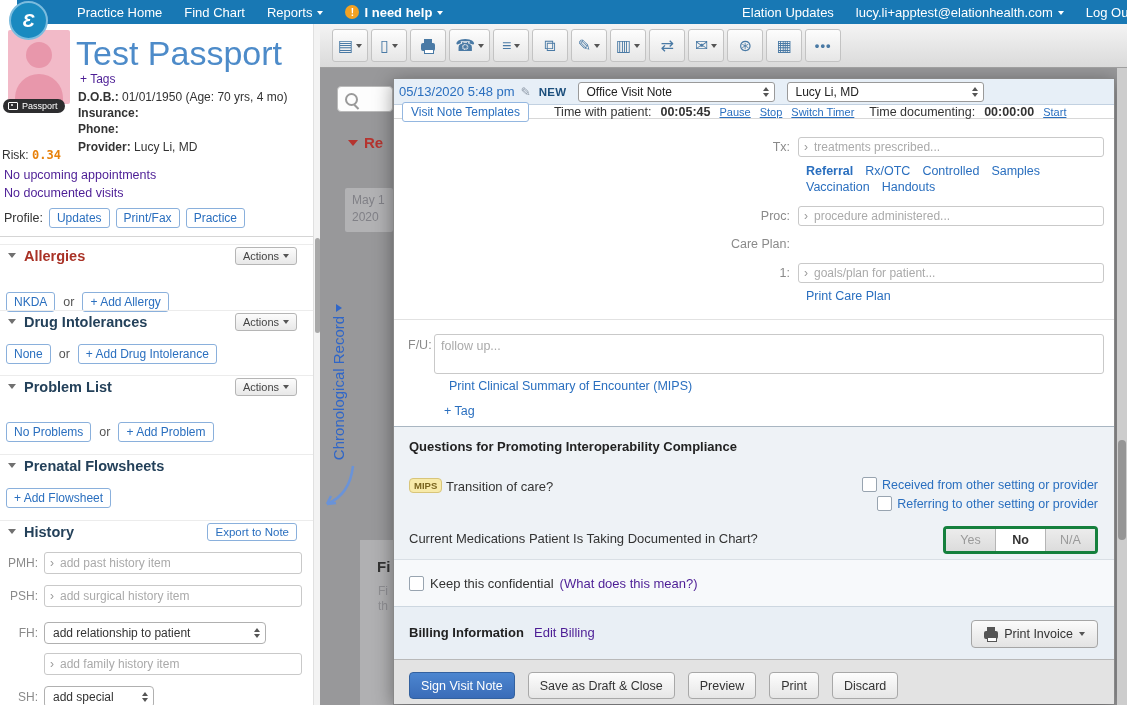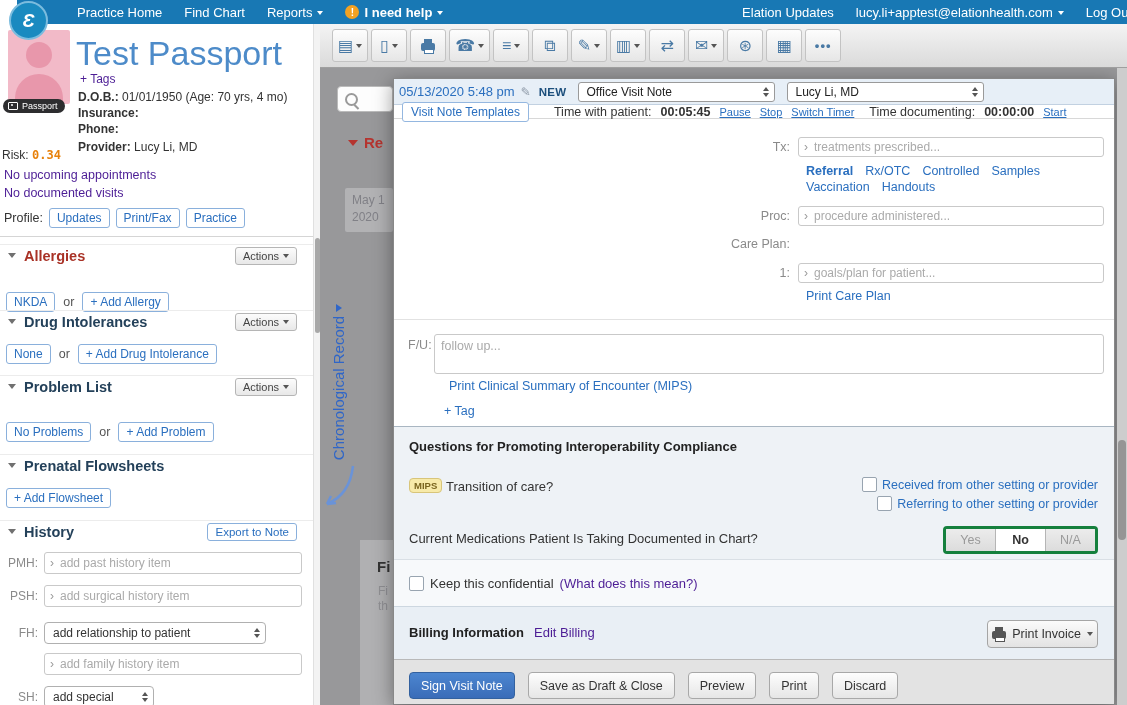--- a/index.html
+++ b/index.html
@@ -129,21 +129,21 @@
   .seg{position:absolute;right:16px;top:99px;display:flex;border:3px solid #15803d;border-radius:4px;overflow:hidden;}
   .seg-btn{width:49px;height:22px;display:flex;align-items:center;justify-content:center;font-size:12.5px;color:#9a9a9a;
            background:linear-gradient(#ececec,#dcdcdc);border-left:1px solid #b5b5b5;cursor:pointer;}
   .seg-btn:first-child{border-left:none;}
   .seg-btn.selected{background:#fff;color:#333;font-weight:bold;}
   .conf{position:absolute;left:0;top:480px;width:100%;height:47px;background:#f7f9fb;border-top:1px solid #d9dfe5;box-sizing:border-box;}
   .conf-row{position:absolute;left:15px;top:16px;display:flex;align-items:center;gap:6px;font-size:13px;color:#333;}
   .bill{position:absolute;left:0;top:527px;width:100%;height:53px;background:#e9eff5;border-top:1px solid #cdd7e0;box-sizing:border-box;}
   .bill-title{position:absolute;left:15px;top:18px;font-size:13px;font-weight:bold;color:#222;}
   .bill-edit{position:absolute;left:140px;top:18px;font-size:13px;}
-  .inv-btn{position:absolute;right:16px;top:13px;height:26px;display:flex;align-items:center;gap:6px;padding:0 4px;
+  .inv-btn{position:absolute;right:16px;top:13px;height:26px;display:flex;align-items:center;gap:6px;padding:0 12px;
            background:linear-gradient(#fbfbfb,#e3e3e3);border:1px solid #a5a5a5;border-radius:4px;font-size:12.5px;color:#333;cursor:pointer;}
   .inv-btn .printer-ic{background:#555;}
   .inv-btn .printer-ic:before{background:#555;}
   .inv-btn .printer-ic:after{border-color:#555;}
   .foot{position:absolute;left:0;top:580px;width:100%;height:45px;background:#e3e3e3;border-top:1px solid #b9b9b9;
         display:flex;gap:13px;padding:12px 0 0 15px;box-sizing:border-box;}
   .btn{height:25px;padding:0 11px;border-radius:4px;border:1px solid #a8a8a8;background:linear-gradient(#fdfdfd,#e6e6e6);
        font-size:12.5px;color:#333;display:flex;align-items:center;cursor:pointer;white-space:nowrap;}
   .btn.primary{background:linear-gradient(#4c86d0,#3a6cb8);border-color:#33619f;color:#fff;}
 

